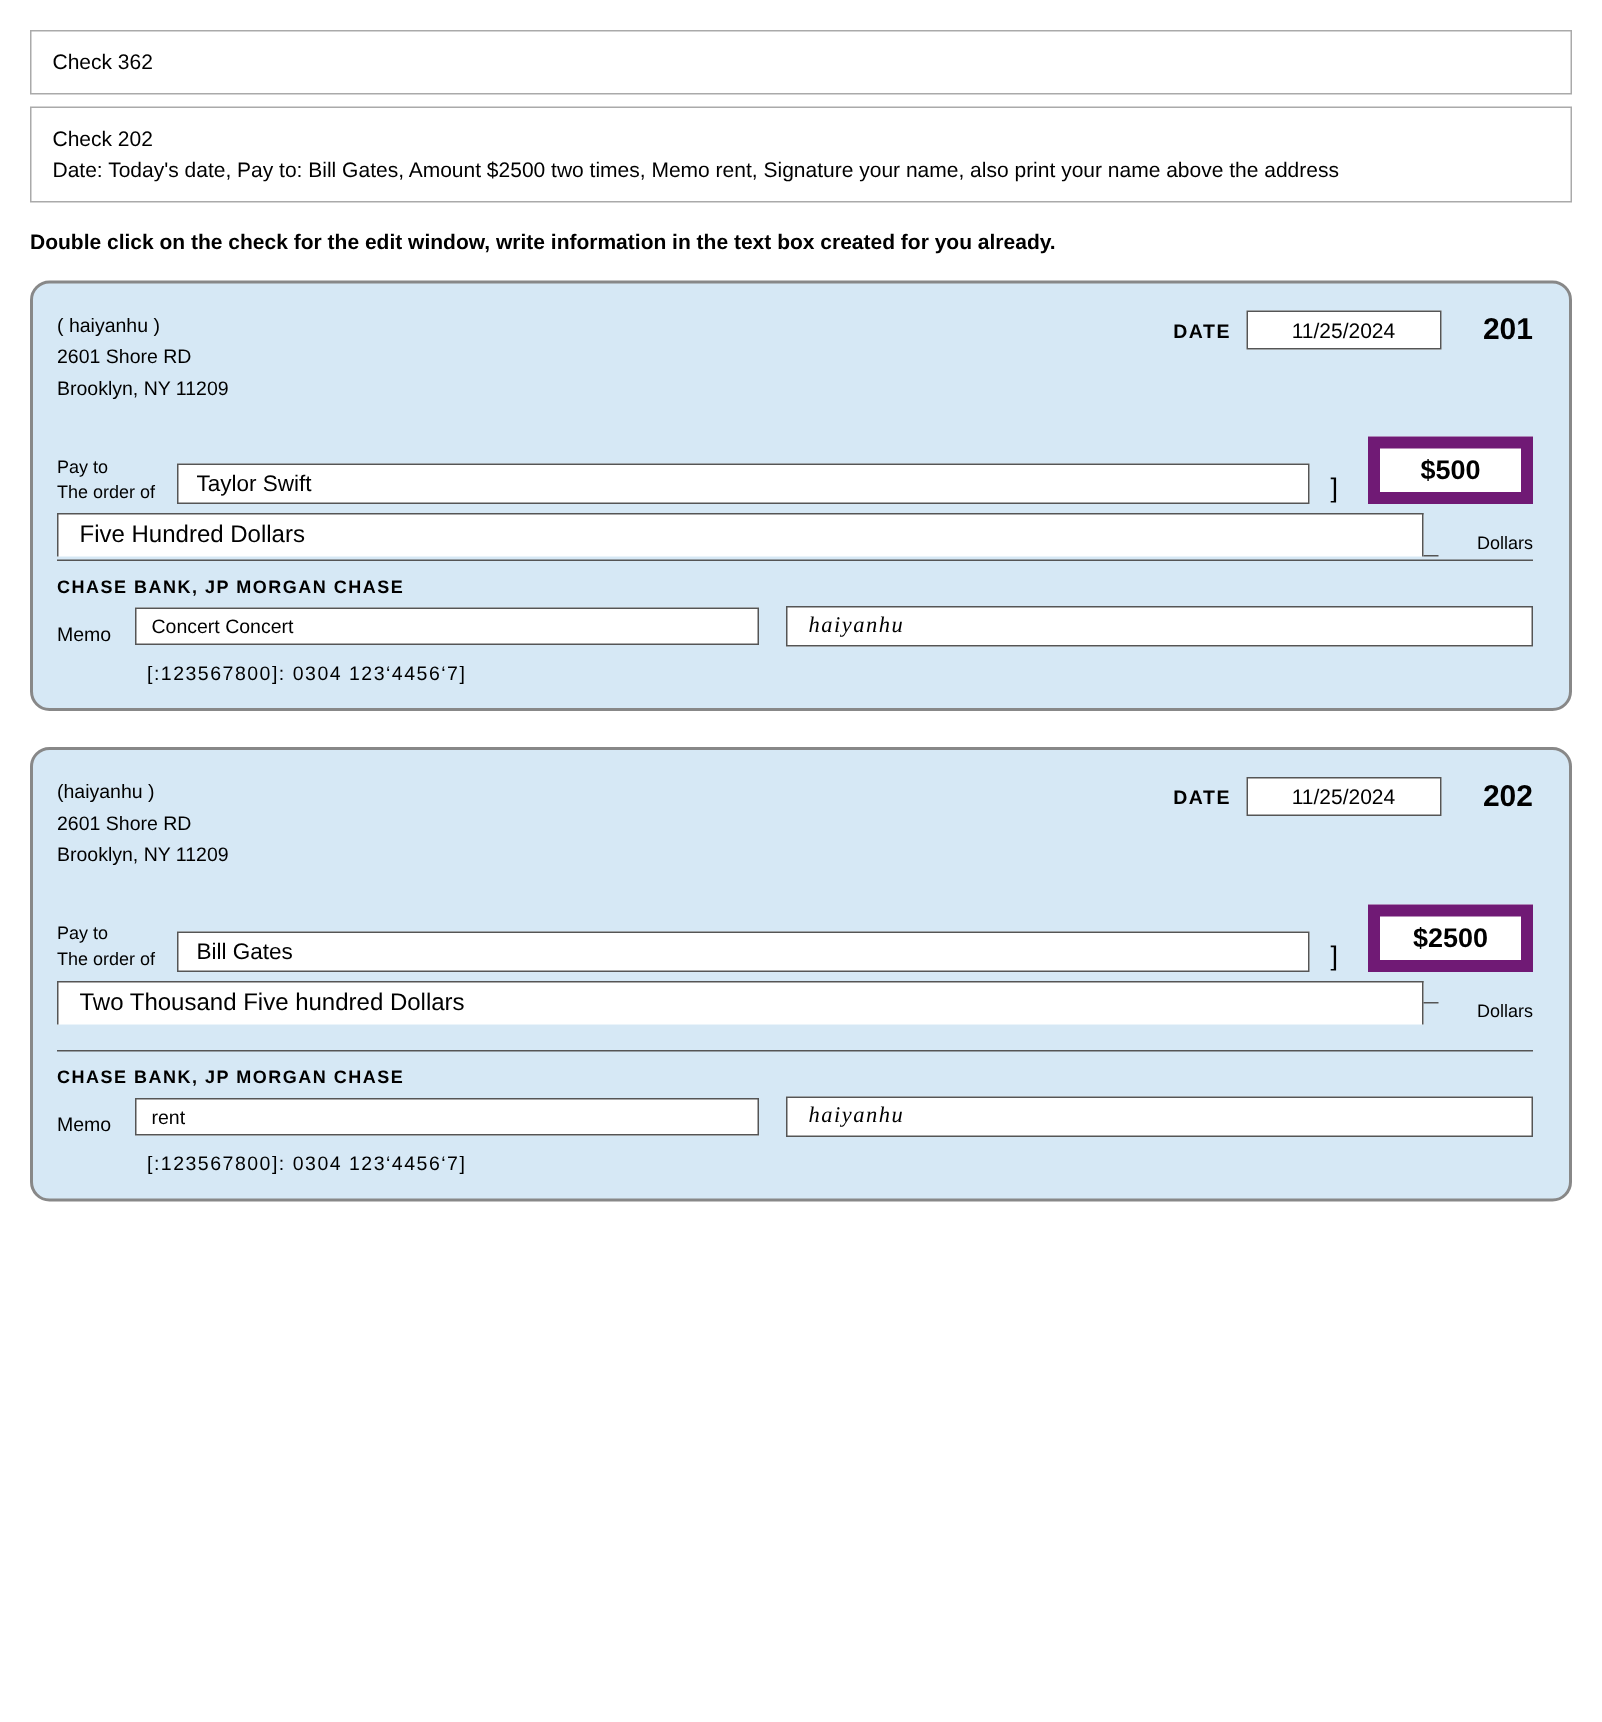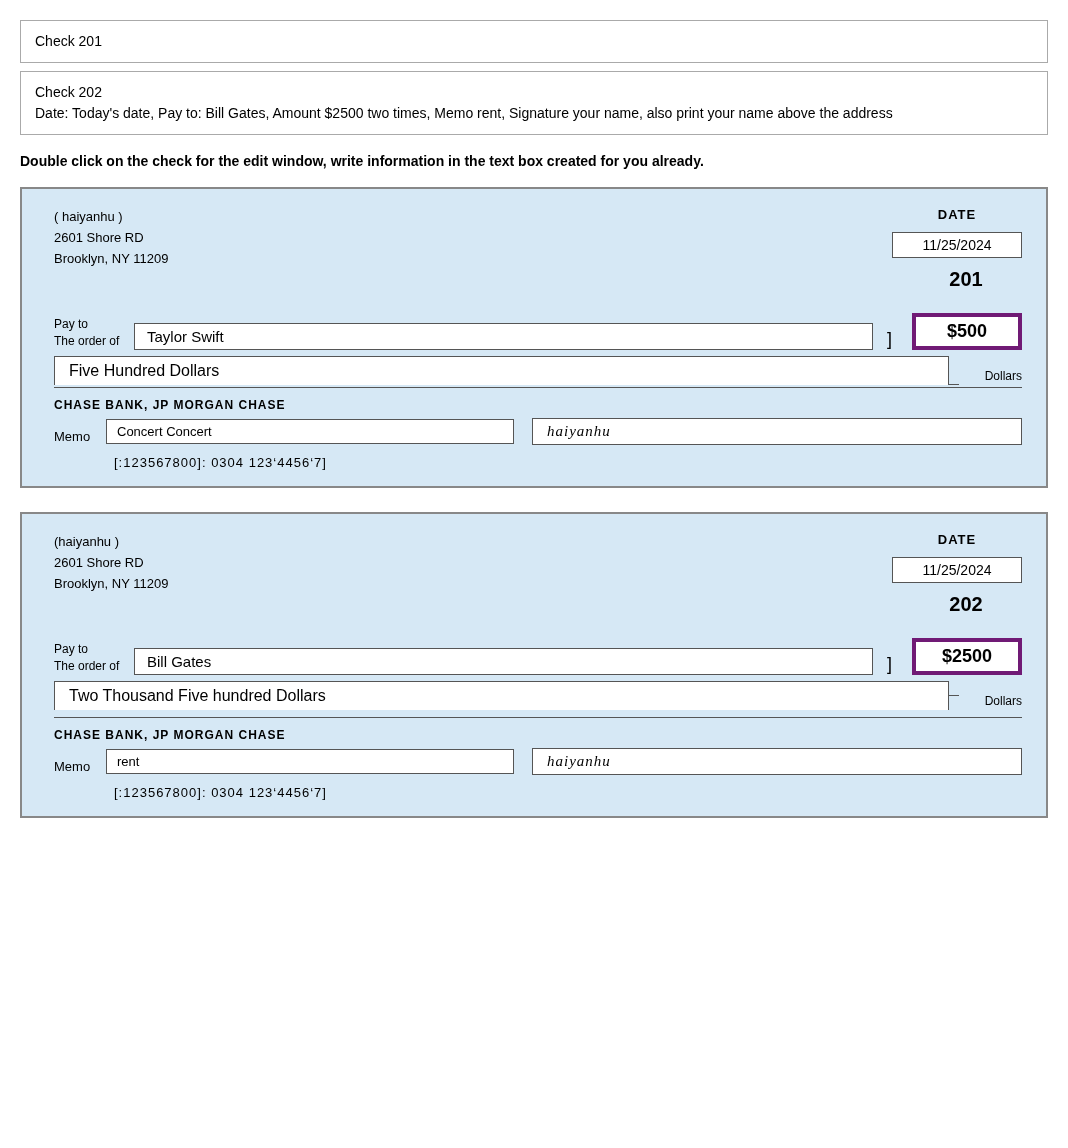--- a/index.html
+++ b/index.html
@@ -19,43 +19,42 @@
       line-height: 1.5;
     }
     .instruction-bold {
       font-weight: bold;
       font-size: 14px;
       margin: 18px 0 18px 0;
     }
     .check {
       background: #d6e8f5;
       border: 2px solid #888;
-      border-radius: 0;
-      padding: 18px 24px 16px 32px;
+      border-radius: 13px;
+      padding: 18px 24px 16px 16px;
       margin-bottom: 24px;
       position: relative;
     }
     .check-header {
       display: flex;
       justify-content: space-between;
       align-items: flex-start;
       margin-bottom: 22px;
     }
     .check-address {
       font-size: 13px;
       line-height: 1.6;
     }
     .check-address .name-line {
       font-size: 13px;
     }
     .check-date-area {
       display: flex;
       align-items: center;
       gap: 10px;
-      flex-direction: column;
     }
     .date-label {
       font-size: 13px;
       font-weight: bold;
       letter-spacing: 1px;
     }
     .date-box {
       border: 1.5px solid #555;
       background: #fff;
       padding: 4px 18px;
@@ -81,21 +80,21 @@
     }
     .payee-box {
       border: 1.5px solid #555;
       background: #fff;
       padding: 4px 12px;
       font-size: 15px;
       flex: 1;
       min-width: 0;
     }
     .amount-box {
-      border: 4px solid #701a75;
+      border: 8px solid #701a75;
       background: #fff;
       padding: 4px 18px;
       font-size: 18px;
       font-weight: bold;
       min-width: 110px;
       text-align: center;
       margin-left: 8px;
     }
     .written-amount-box {
       border: 1.5px solid #555;
@@ -158,21 +157,21 @@
       font-size: 13px;
       margin-top: 6px;
       margin-left: 60px;
       letter-spacing: 1px;
     }
   </style>
 </head>
 <body>
 
 <div class="instruction-box">
-  <span style="font-weight:normal;">Check 201</span><br>
+  <span style="font-weight:normal;">Check 362</span><br>
 </div>
 
 <div class="instruction-box">
   <span style="font-weight:normal;">Check 202</span><br>
   <span>Date: Today's date, Pay to: Bill Gates, Amount $2500 two times, Memo rent, Signature your name, also print your name above the address</span>
 </div>
 
 <div class="instruction-bold">Double click on the check for the edit window, write information in the text box created for you already.</div>
 
 <div class="check">
@@ -238,21 +237,21 @@
   <div class="pay-to-row">
     <div class="pay-to-label">
       <div>Pay to</div>
       <div>The order of</div>
     </div>
     <div class="payee-box">Bill Gates</div>
     <div style="font-size:18px; margin: 0 2px 0 4px;">]</div>
     <div class="amount-box">$2500</div>
   </div>
 
-  <div style="display:flex; align-items:center; margin-bottom:7px;">
+  <div style="display:flex; align-items:center; margin-bottom:17px;">
     <div class="written-amount-box">Two Thousand Five hundred Dollars</div>
     <div style="border-bottom:1.5px solid #555; flex:0 0 10px;"></div>
     <span class="dollars-label">Dollars</span>
   </div>
   <div style="border-bottom:1.5px solid #555; margin-bottom:8px;"></div>
 
   <div class="bank-name">CHASE BANK, JP MORGAN CHASE</div>
 
   <div class="memo-signature-row">
     <div class="memo-area">

